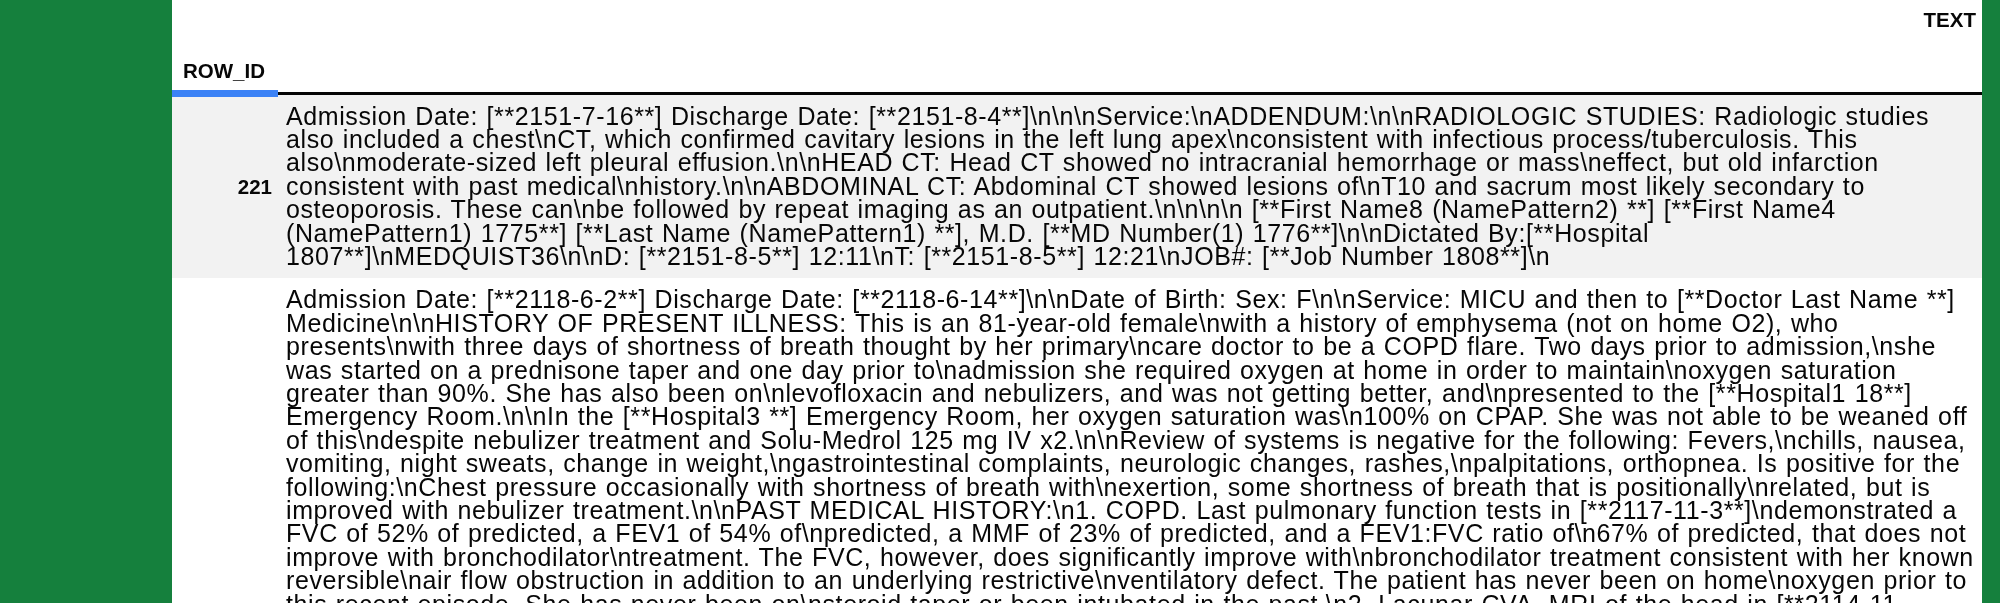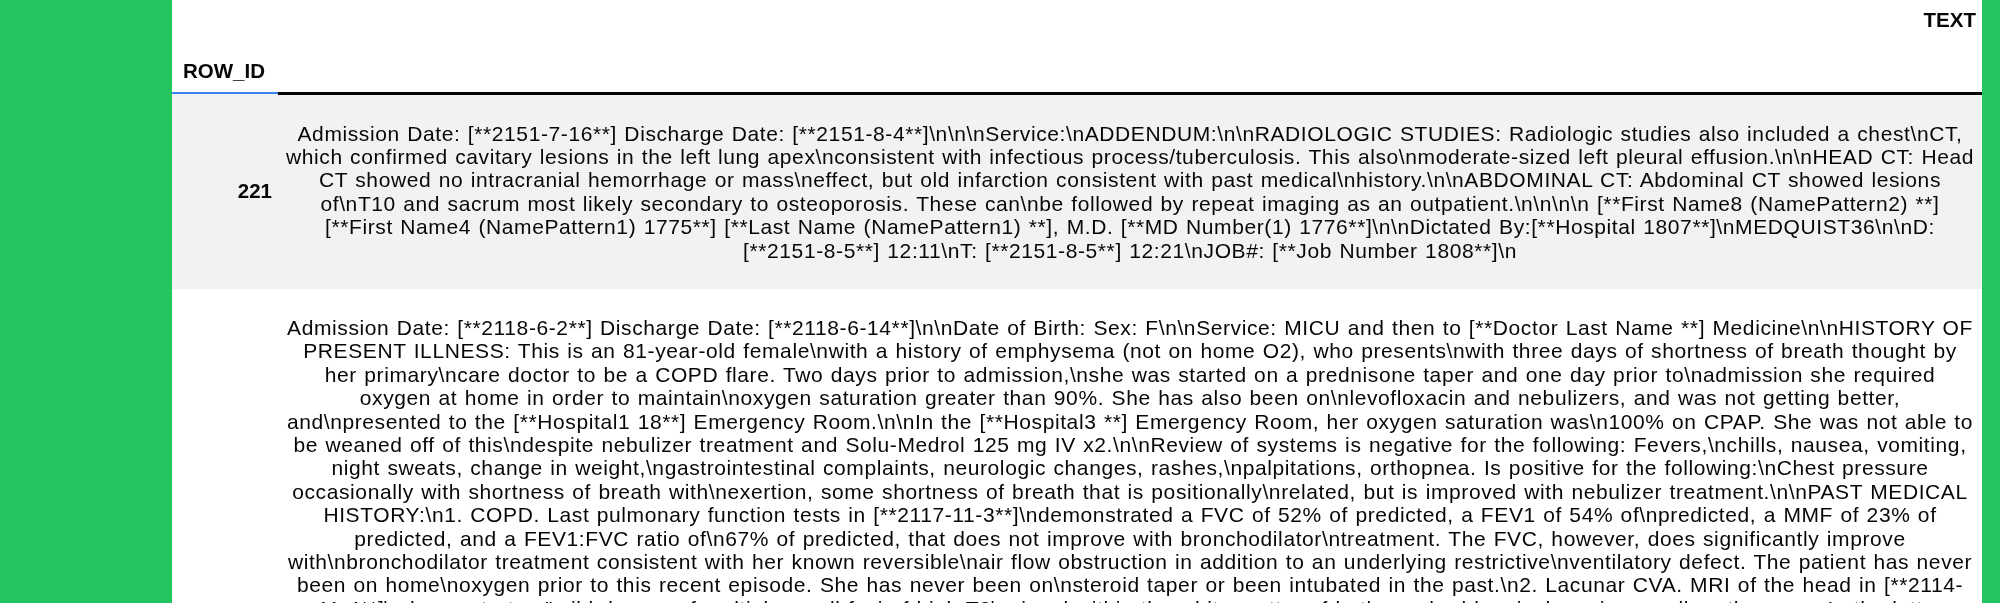--- a/index.html
+++ b/index.html
@@ -9,21 +9,21 @@
     height: 603px;
     overflow: hidden;
     font-family: "Liberation Sans", "DejaVu Sans", sans-serif;
     color: #070707;
   }
   .viewport {
     position: relative;
     width: 2000px;
     height: 603px;
     overflow: hidden;
-    background: #22c55e;
+    background: #15803d;
   }
   table.dataframe {
     border-collapse: collapse;
     table-layout: fixed;
     margin-left: 172px;
     width: 1810px;
     background: #ffffff;
   }
   col.col-idx  { width: 106px; }
   col.col-text { width: 1704px; }
@@ -31,37 +31,37 @@
   thead th {
     text-align: right;
     font-weight: 700;
     font-size: 20.5px;
     vertical-align: top;
     padding: 0 6px;
   }
   thead tr.columns-row th    { height: 46px; padding-top: 8px; }
   thead tr.index-name-row th { height: 47px; padding-top: 13px; text-align: left; padding-left: 11px; }
   thead tr.index-name-row th.blank { border-bottom: 3px solid #050505; }
-  thead tr.index-name-row th { border-bottom: 2px solid #3b82f6; }
+  thead tr.index-name-row th { border-bottom: 7px solid #3b82f6; }
 
   tbody th {
     text-align: right;
     font-weight: 700;
     font-size: 20.5px;
     vertical-align: middle;
     padding: 0 6px;
   }
   tbody td {
-    text-align: center;
+    text-align: left;
     vertical-align: top;
-    font-size: 21px;
+    font-size: 25px;
     line-height: 23.4px;
     letter-spacing: 0.6px;
     word-spacing: 1px;
-    padding: 27px 8px;
+    padding: 10px 8px;
     overflow-wrap: break-word;
   }
   tbody tr.row-odd  { background: #f2f2f2; }
   tbody tr.row-even { background: #ffffff; }
 </style>
 </head>
 <body>
 
 <div class="viewport">
   <table class="dataframe">

